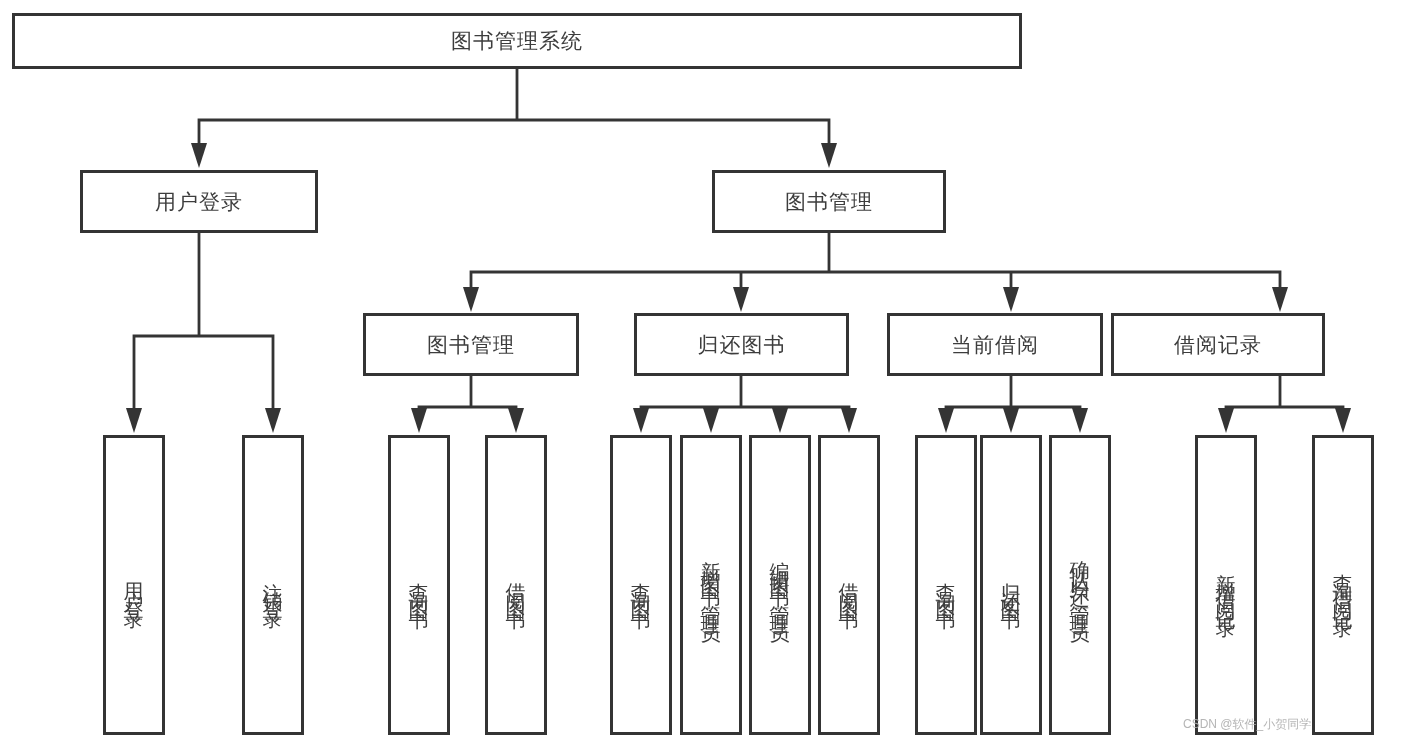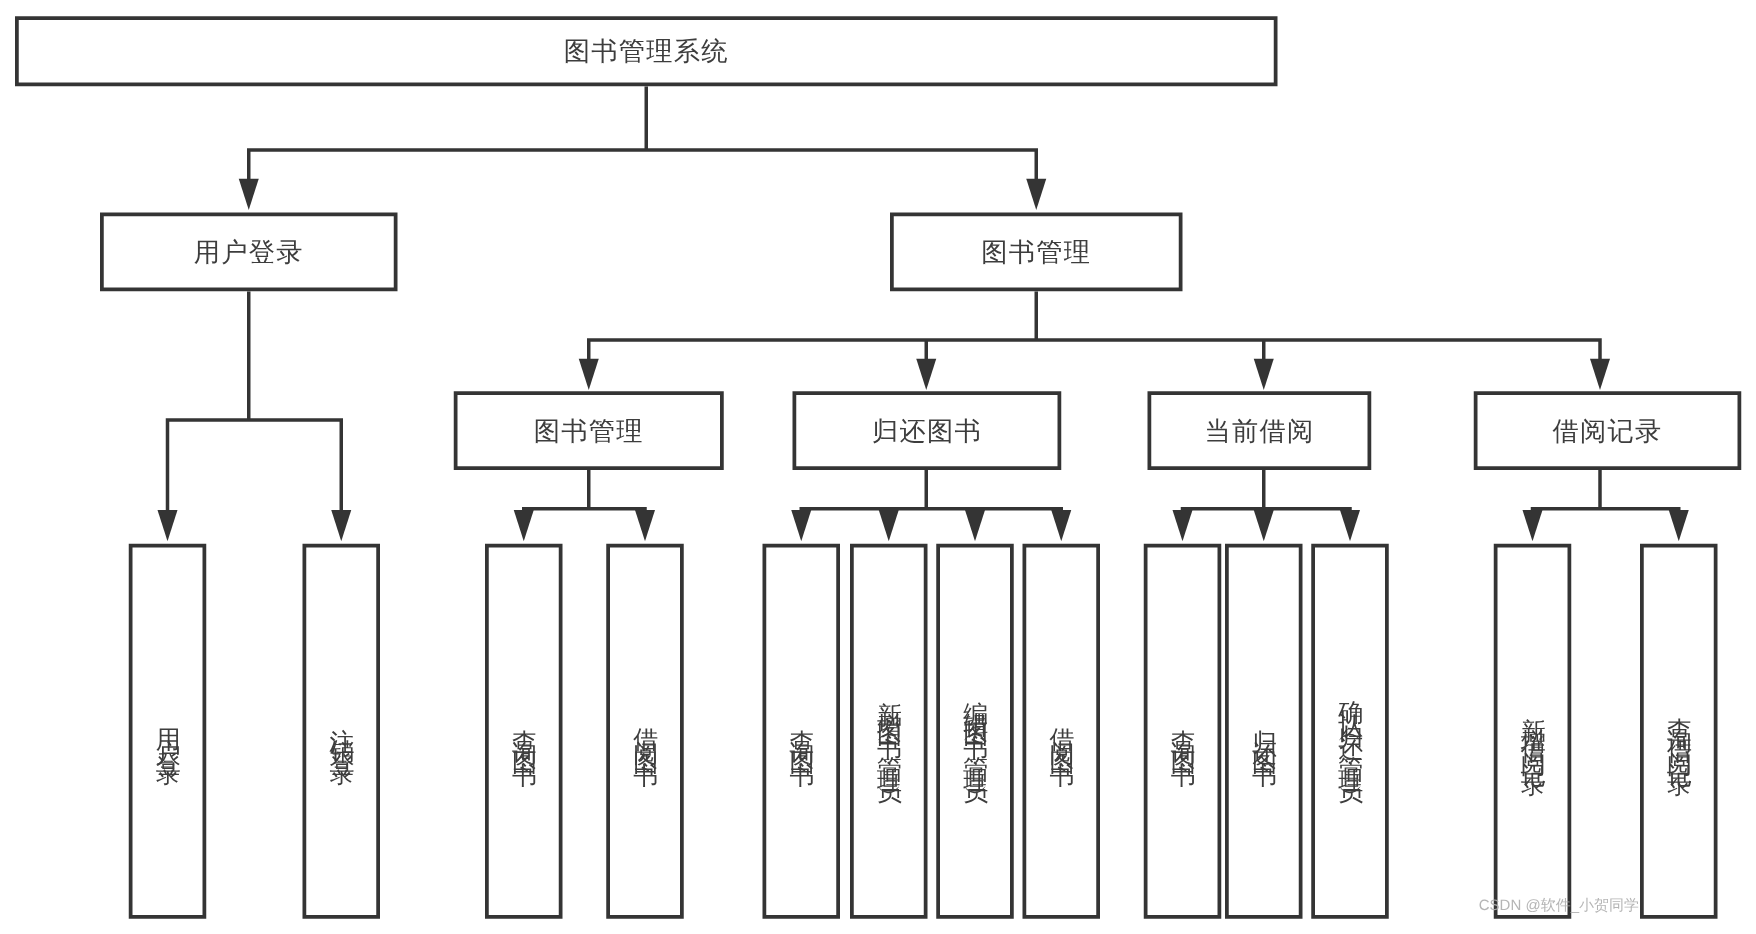--- a/index.html
+++ b/index.html
@@ -108,24 +108,24 @@
   <div class="box hbox" style="left:712px;top:170px;width:234px;height:63px">
     <span class="lbl">图书管理</span>
   </div>
 
   <div class="box hbox" style="left:363px;top:313px;width:216px;height:63px">
     <span class="lbl">图书管理</span>
   </div>
   <div class="box hbox" style="left:634px;top:313px;width:215px;height:63px">
     <span class="lbl">归还图书</span>
   </div>
-  <div class="box hbox" style="left:918px;top:313px;width:179px;height:63px">
+  <div class="box hbox" style="left:887px;top:313px;width:216px;height:63px">
     <span class="lbl">当前借阅</span>
   </div>
-  <div class="box hbox" style="left:1179px;top:313px;width:214px;height:63px">
+  <div class="box hbox" style="left:1111px;top:313px;width:214px;height:63px">
     <span class="lbl">借阅记录</span>
   </div>
 
   <div class="box vbox" style="left:103px">
     <span class="vlbl">用户登录</span>
   </div>
   <div class="box vbox" style="left:242px">
     <span class="vlbl">注销登录</span>
   </div>
 

